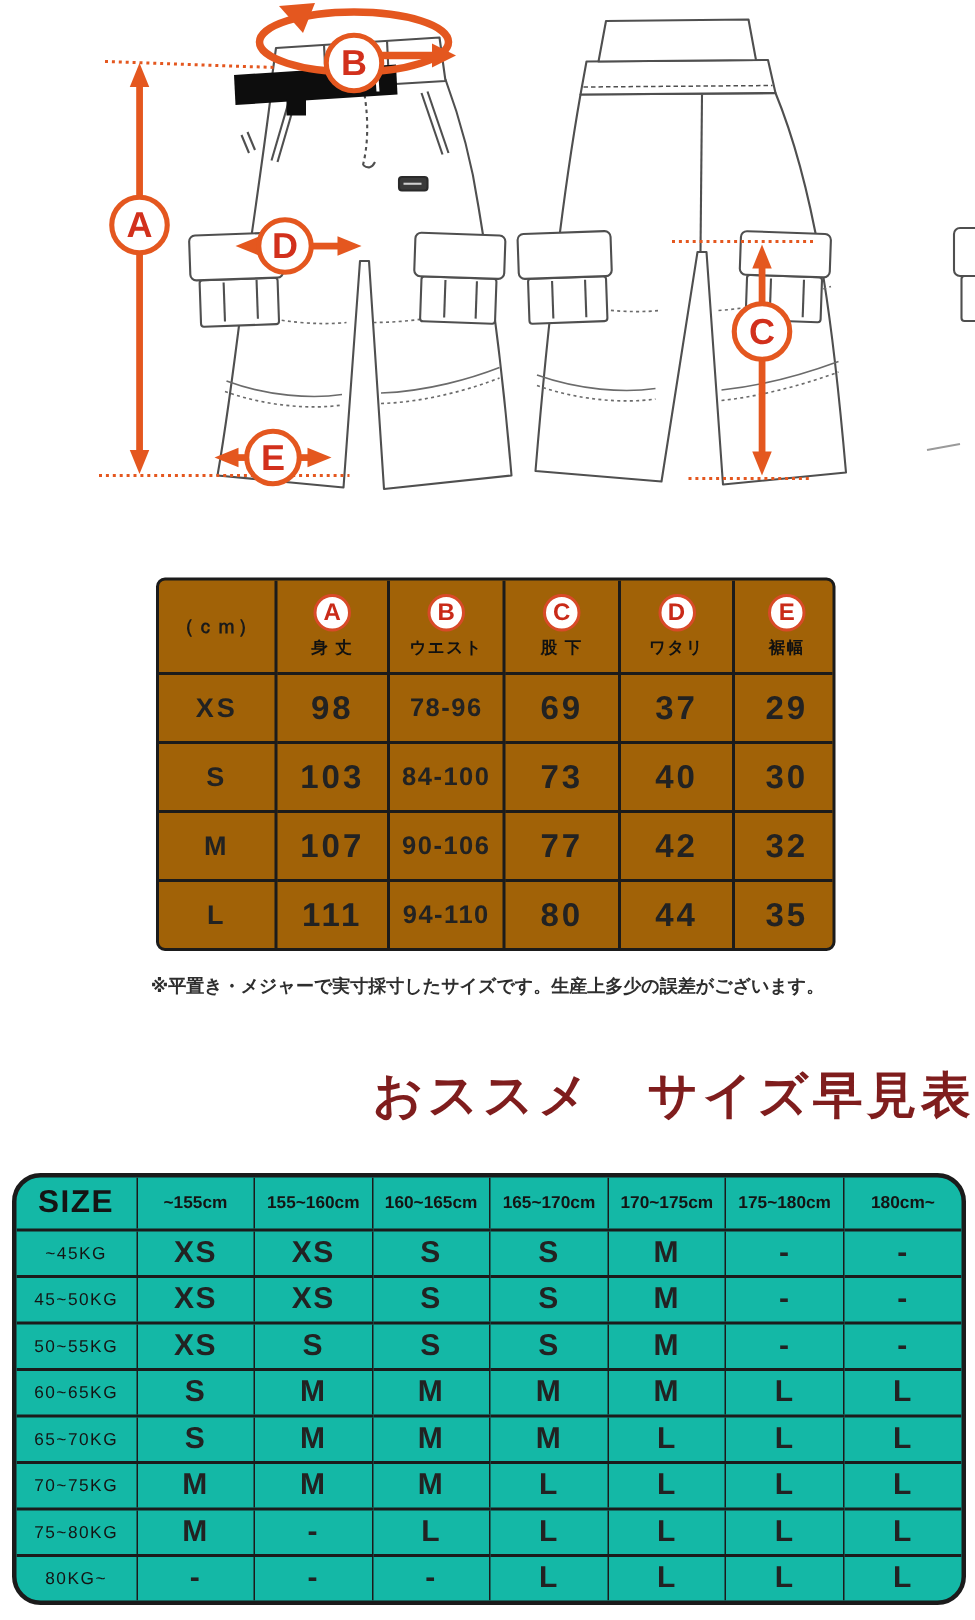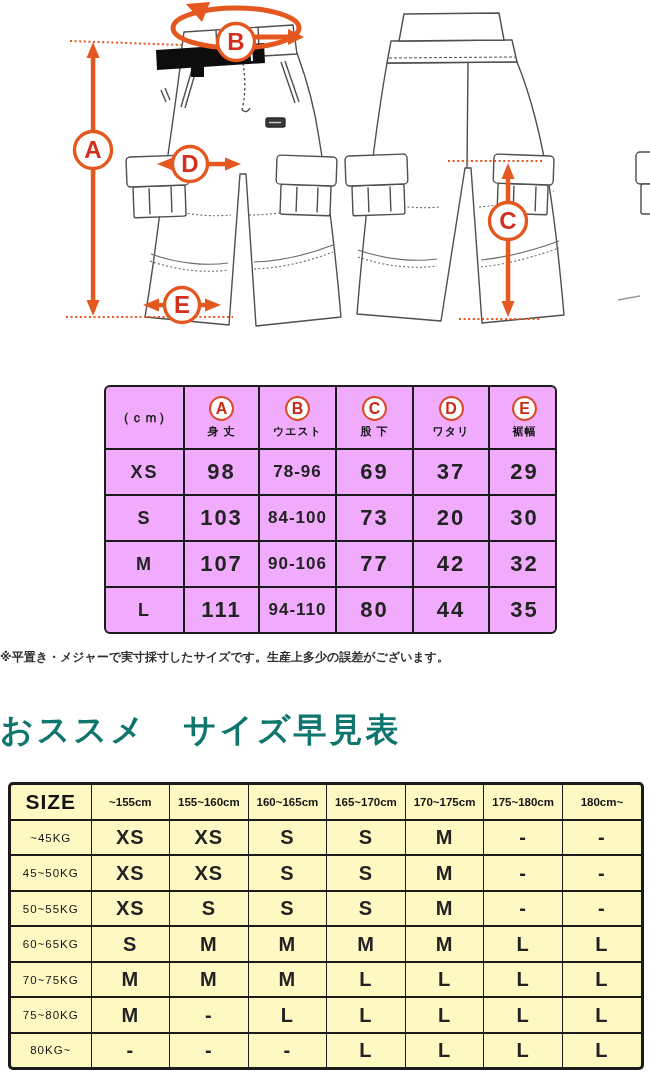--- a/index.html
+++ b/index.html
@@ -3,41 +3,41 @@
 <meta charset="utf-8">
 <style>
   *{margin:0;padding:0;box-sizing:border-box}
   html,body{background:#fff}
   .canvas{position:relative;width:650px;height:1080px;background:#fff;overflow:hidden;
           font-family:"Liberation Sans","DejaVu Sans",sans-serif;color:#1a1a1a}
   .diagram{position:absolute;left:0;top:0}
 
   
   .mtable-wrap{position:absolute;left:104px;top:385px;width:453px;height:249px;
-               border:2.5px solid #1b1b1b;border-radius:6px;overflow:hidden;background:#f0abfc}
+               border:2.5px solid #1b1b1b;border-radius:6px;overflow:hidden;background:#a16207}
   .mtable{width:100%;height:100%;border-collapse:collapse;border-style:hidden;table-layout:fixed}
   .mtable th,.mtable td{border:2px solid #1b1b1b;text-align:center;vertical-align:middle;padding:0}
   .mtable thead tr{height:62px}
   .unit{font-size:13px;font-weight:bold;letter-spacing:1px}
   .circ{display:inline-flex;align-items:center;justify-content:center;width:25px;height:25px;
         border:2.5px solid #d84a28;border-radius:50%;color:#c92a18;font-size:16px;font-weight:bold;
         margin-bottom:3px;background:#fff}
   .hlab{display:block;font-size:11px;font-weight:bold;color:#111;letter-spacing:1px}
   .mtable tbody th{font-size:18px;letter-spacing:2px;font-weight:bold;color:#222}
   .mtable td{font-size:22px;letter-spacing:2px;font-weight:bold;color:#222}
   .mtable td.waist{font-size:17px;letter-spacing:1px}
 
-  .note{position:absolute;top:649px;left:0;width:650px;text-align:left;
+  .note{position:absolute;top:649px;left:0;width:650px;text-align:center;
         font-size:12px;font-weight:bold;color:#2e2e2e}
-  .title{position:absolute;top:708px;left:0;width:650px;text-align:left;
-         font-size:33px;font-weight:bold;color:#0f766e;letter-spacing:3px}
+  .title{position:absolute;top:708px;left:0;width:650px;text-align:right;
+         font-size:33px;font-weight:bold;color:#7f1d1d;letter-spacing:3px}
 
   
   .rtable-wrap{position:absolute;left:8px;top:782px;width:636px;height:288px;
-               border:3px solid #1b1b1b;border-radius:5px;overflow:hidden;background:#fef9c3}
+               border:3px solid #1b1b1b;border-radius:19px;overflow:hidden;background:#14b8a6}
   .rtable{width:100%;height:100%;border-collapse:collapse;border-style:hidden;table-layout:fixed}
   .rtable th,.rtable td{border-left:1.5px solid #1b1b1b;border-right:1.5px solid #1b1b1b;
         border-top:2.5px solid #1b1b1b;border-bottom:2.5px solid #1b1b1b;
         text-align:center;vertical-align:middle;padding:0}
   .rtable thead tr{height:35px}
   .size-corner{font-size:21px;font-weight:bold;letter-spacing:1px;color:#141414}
   .hcol{font-size:11.5px;font-weight:bold;color:#141414}
   .rtable tbody th{font-size:11.5px;font-weight:normal;letter-spacing:1px;color:#141414}
   .rtable td{font-size:20px;font-weight:bold;letter-spacing:1px;color:#222}
 </style>
@@ -241,21 +241,21 @@
           <td class="waist">78-96</td>
           <td>69</td>
           <td>37</td>
           <td>29</td>
         </tr>
         <tr>
           <th>S</th>
           <td>103</td>
           <td class="waist">84-100</td>
           <td>73</td>
-          <td>20</td>
+          <td>40</td>
           <td>30</td>
         </tr>
         <tr>
           <th>M</th>
           <td>107</td>
           <td class="waist">90-106</td>
           <td>77</td>
           <td>42</td>
           <td>32</td>
         </tr>
@@ -334,20 +334,30 @@
           <th>60~65KG</th>
           <td>S</td>
           <td>M</td>
           <td>M</td>
           <td>M</td>
           <td>M</td>
           <td>L</td>
           <td>L</td>
         </tr>
         <tr>
+          <th>65~70KG</th>
+          <td>S</td>
+          <td>M</td>
+          <td>M</td>
+          <td>M</td>
+          <td>L</td>
+          <td>L</td>
+          <td>L</td>
+        </tr>
+        <tr>
           <th>70~75KG</th>
           <td>M</td>
           <td>M</td>
           <td>M</td>
           <td>L</td>
           <td>L</td>
           <td>L</td>
           <td>L</td>
         </tr>
         <tr>

